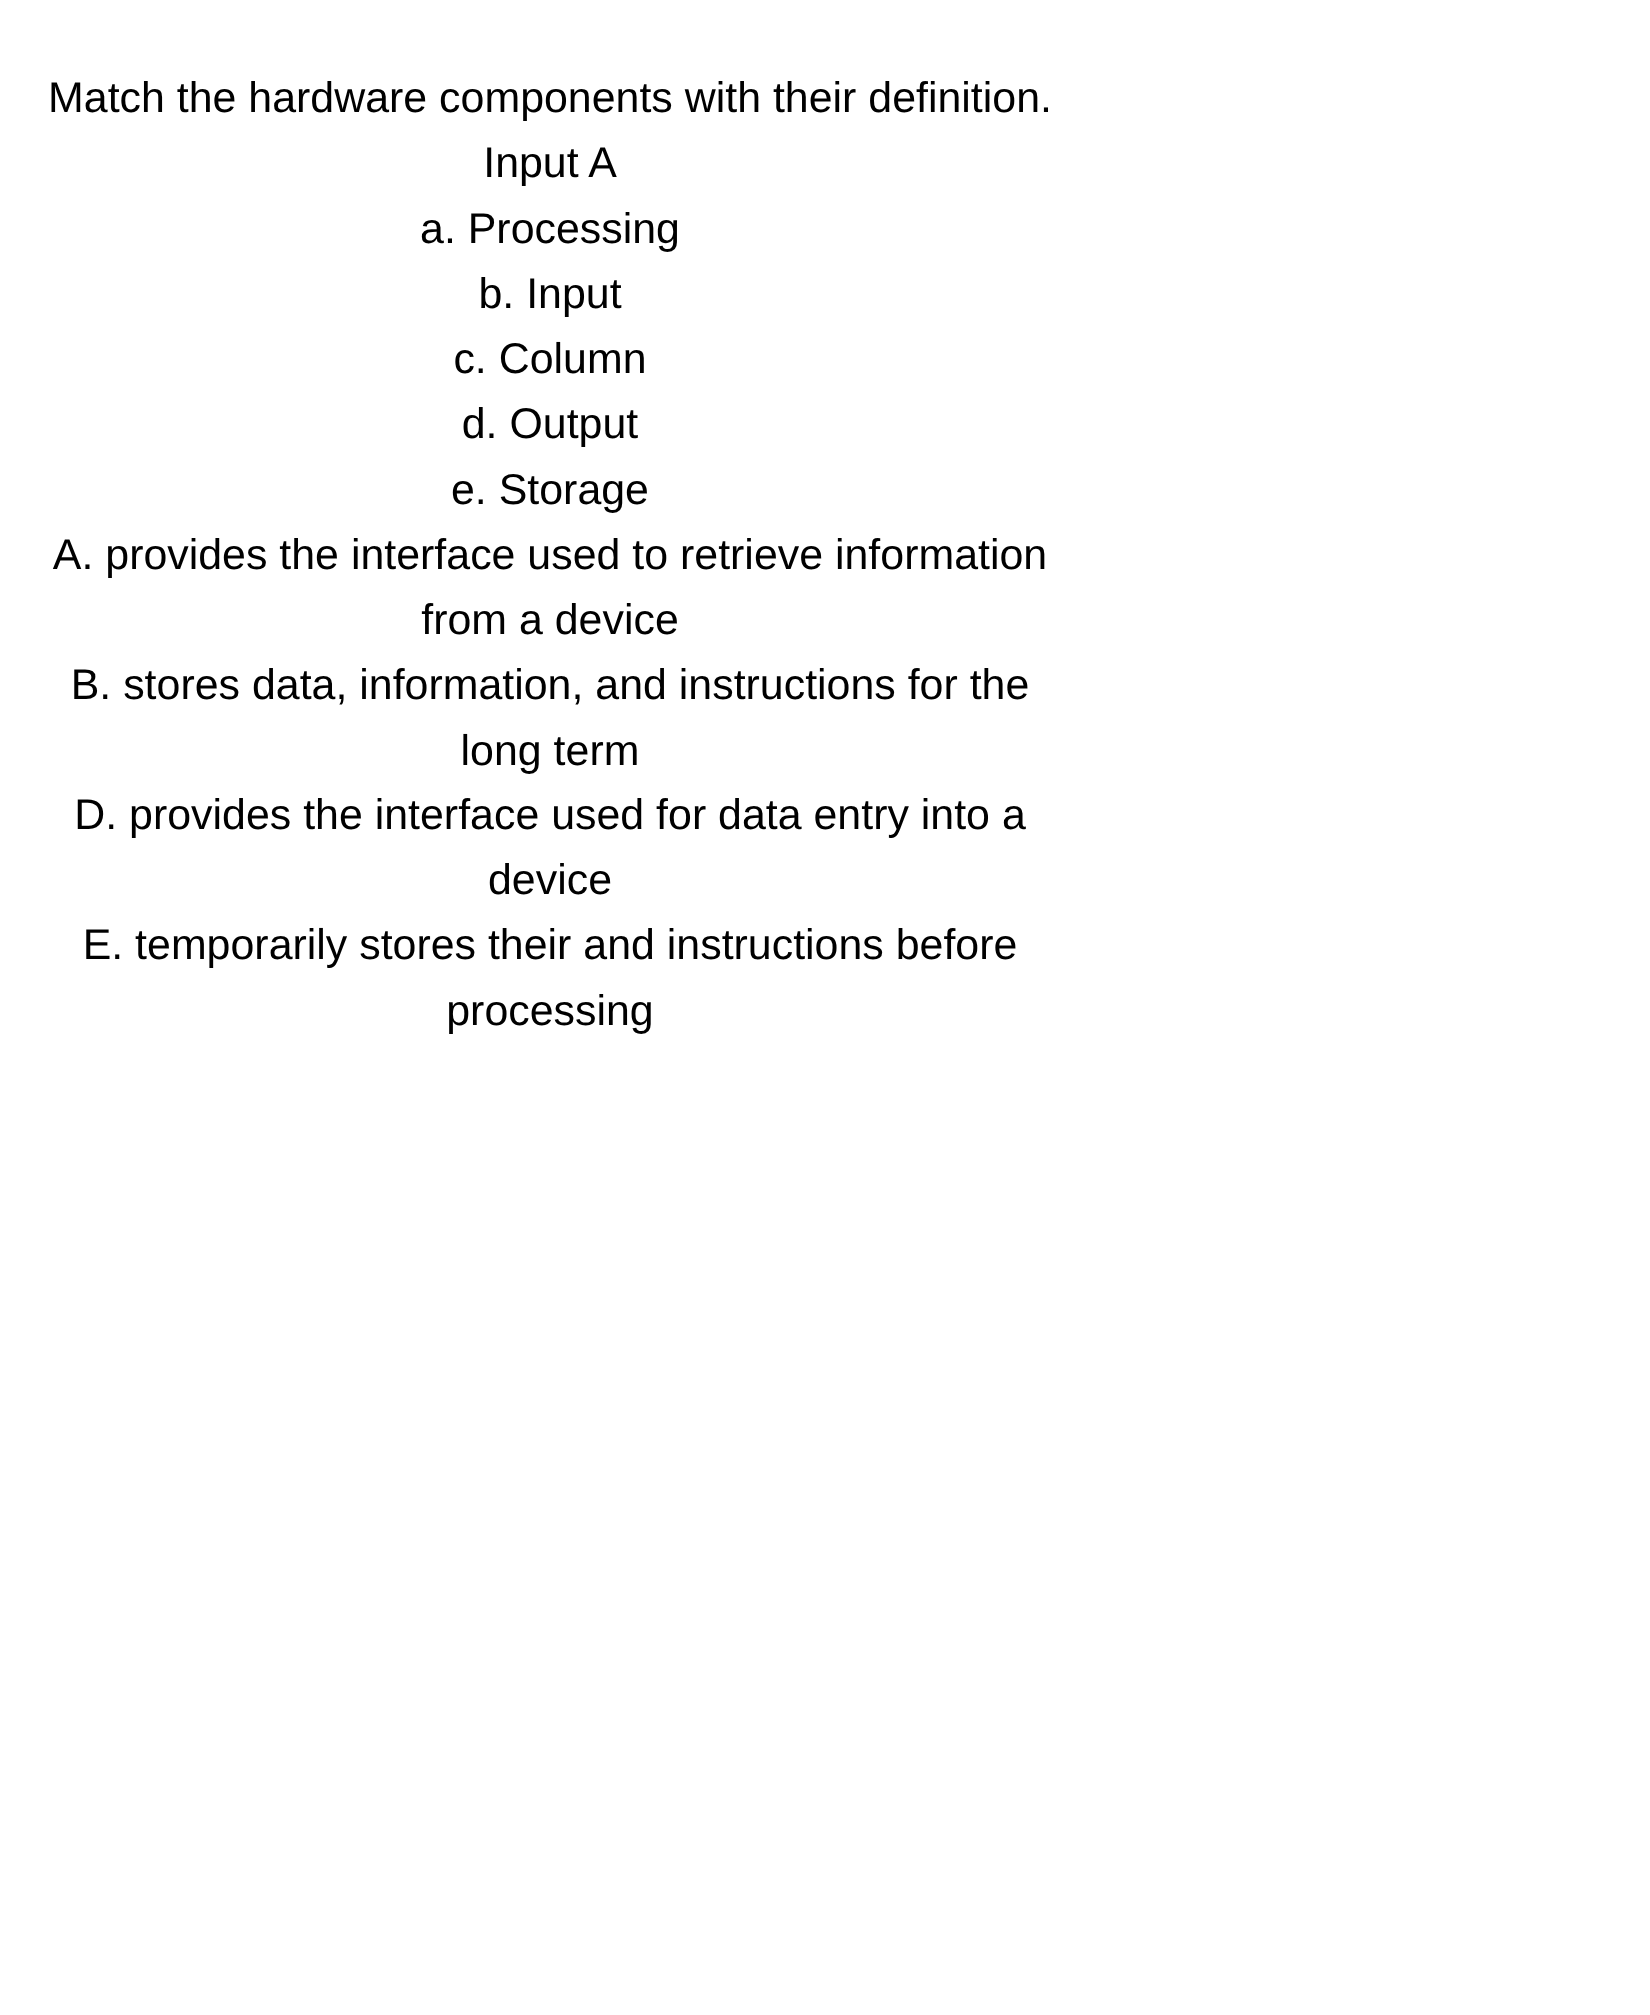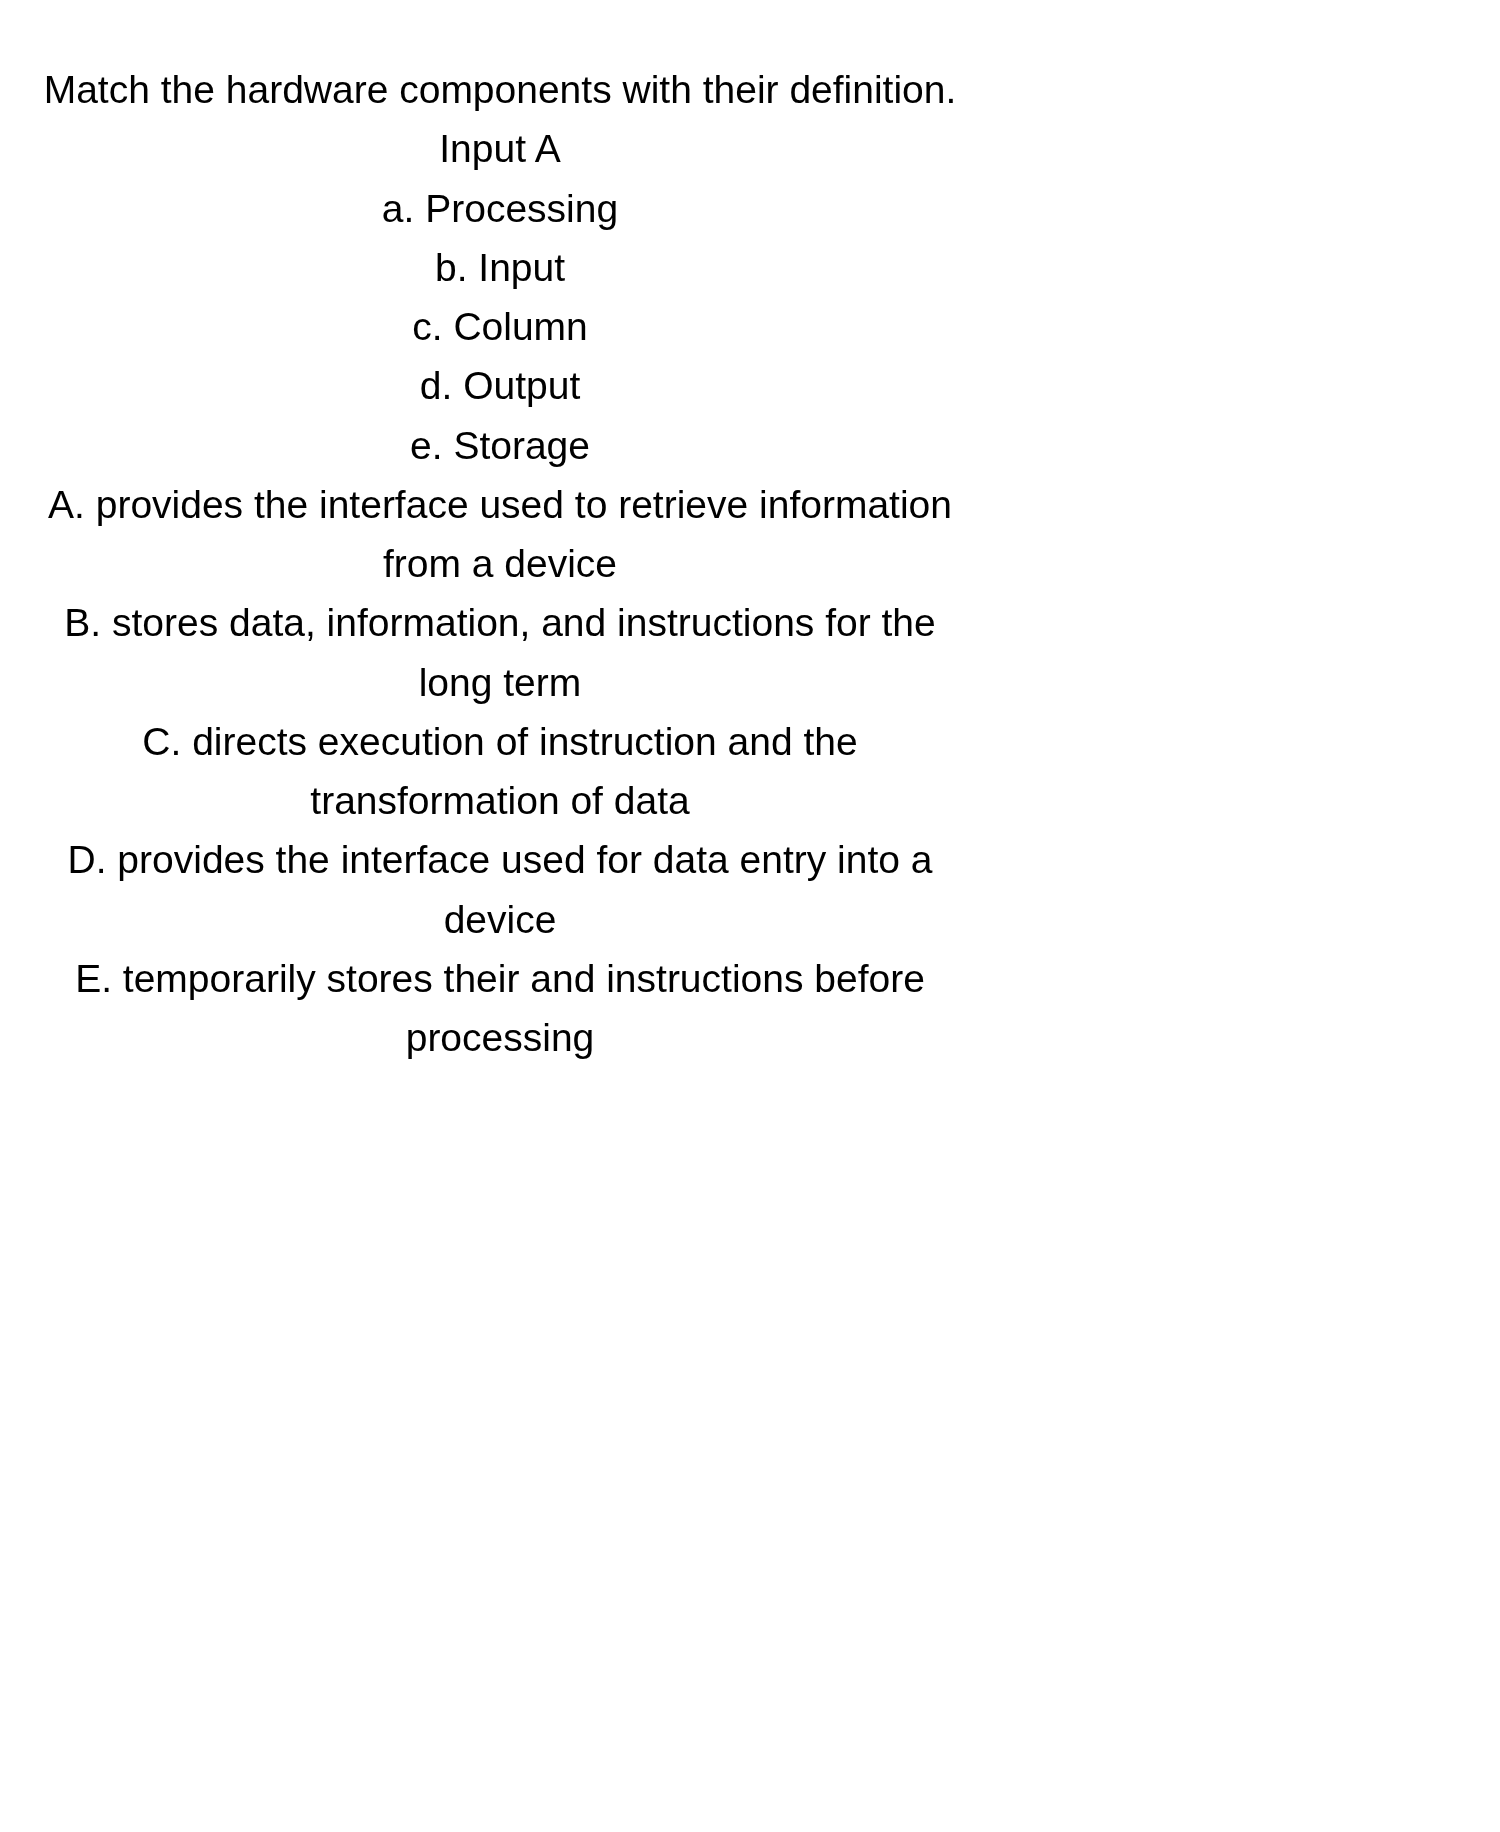--- a/index.html
+++ b/index.html
@@ -60,24 +60,20 @@
 
   <p class="line">
     <span>A.</span>
     <span>provides the interface used to retrieve information from a device</span>
   </p>
   <p class="line">
     <span>B.</span>
     <span>stores data, information, and instructions for the long term</span>
   </p>
   <p class="line">
-    <span>C.</span>
-    <span>directs execution of instruction and the transformation of data</span>
-  </p>
-  <p class="line">
     <span>D.</span>
     <span>provides the interface used for data entry into a device</span>
   </p>
   <p class="line">
     <span>E.</span>
     <span>temporarily stores their and instructions before processing</span>
   </p>
 </div>
 
 </body></html>

